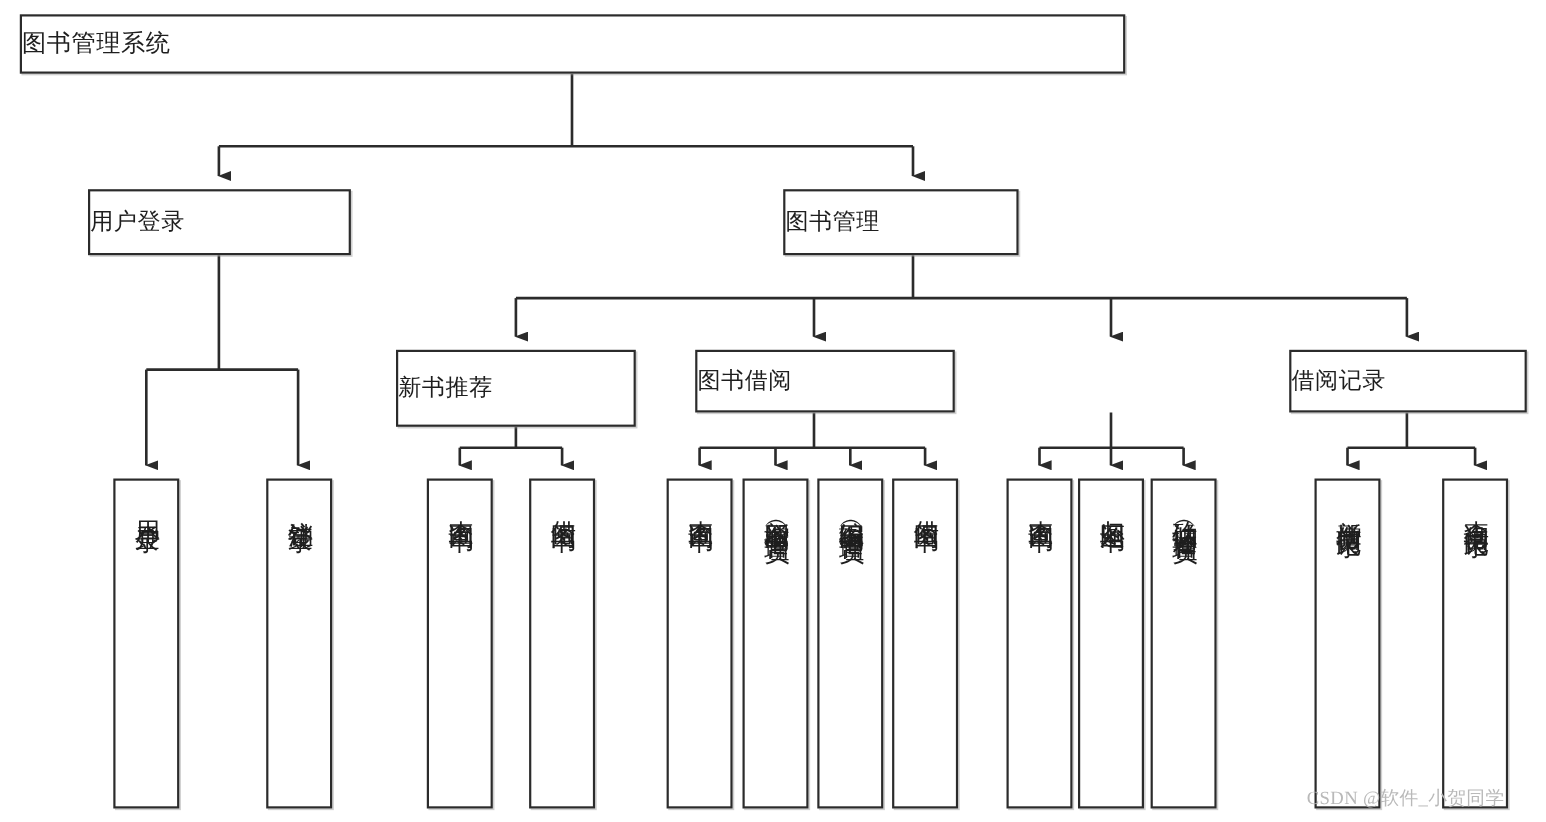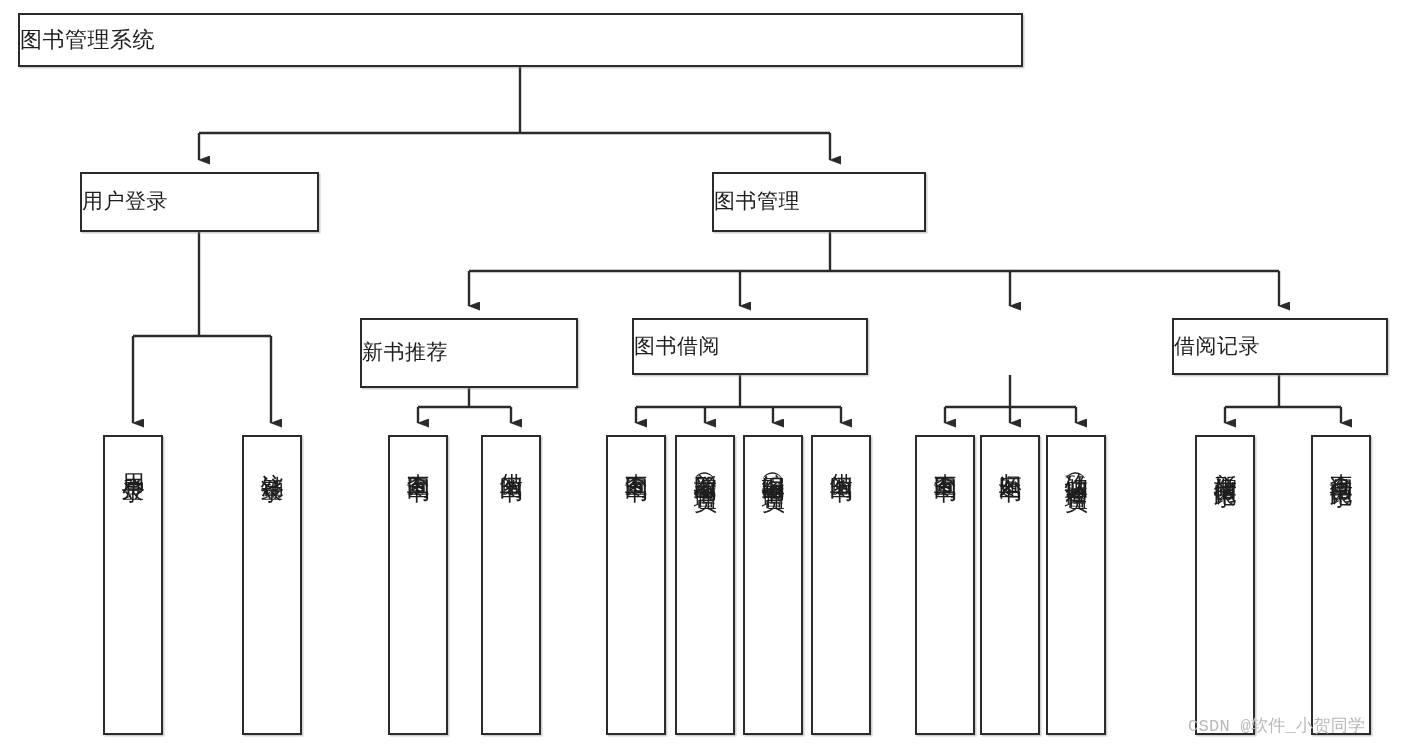--- a/index.html
+++ b/index.html
@@ -66,21 +66,21 @@
     max-height: 270px;
   }
   .watermark {
     position: absolute;
     left: 1188px;
     top: 714px;
     font-size: 17px;
     color: #b9b9b9;
     white-space: nowrap;
     letter-spacing: 0.3px;
-    font-family: Liberation Mono, monospace;
+    font-family: Liberation Serif, serif;
   }
 </style>
 </head>
 <body>
 
 <div id="canvas">
 
   <svg class="connectors" viewBox="0 0 1405 747" xmlns="http://www.w3.org/2000/svg">
     <defs>
       <marker id="arrowhead" markerWidth="9" markerHeight="12" refX="4.5" refY="11" orient="auto" markerUnits="userSpaceOnUse">

